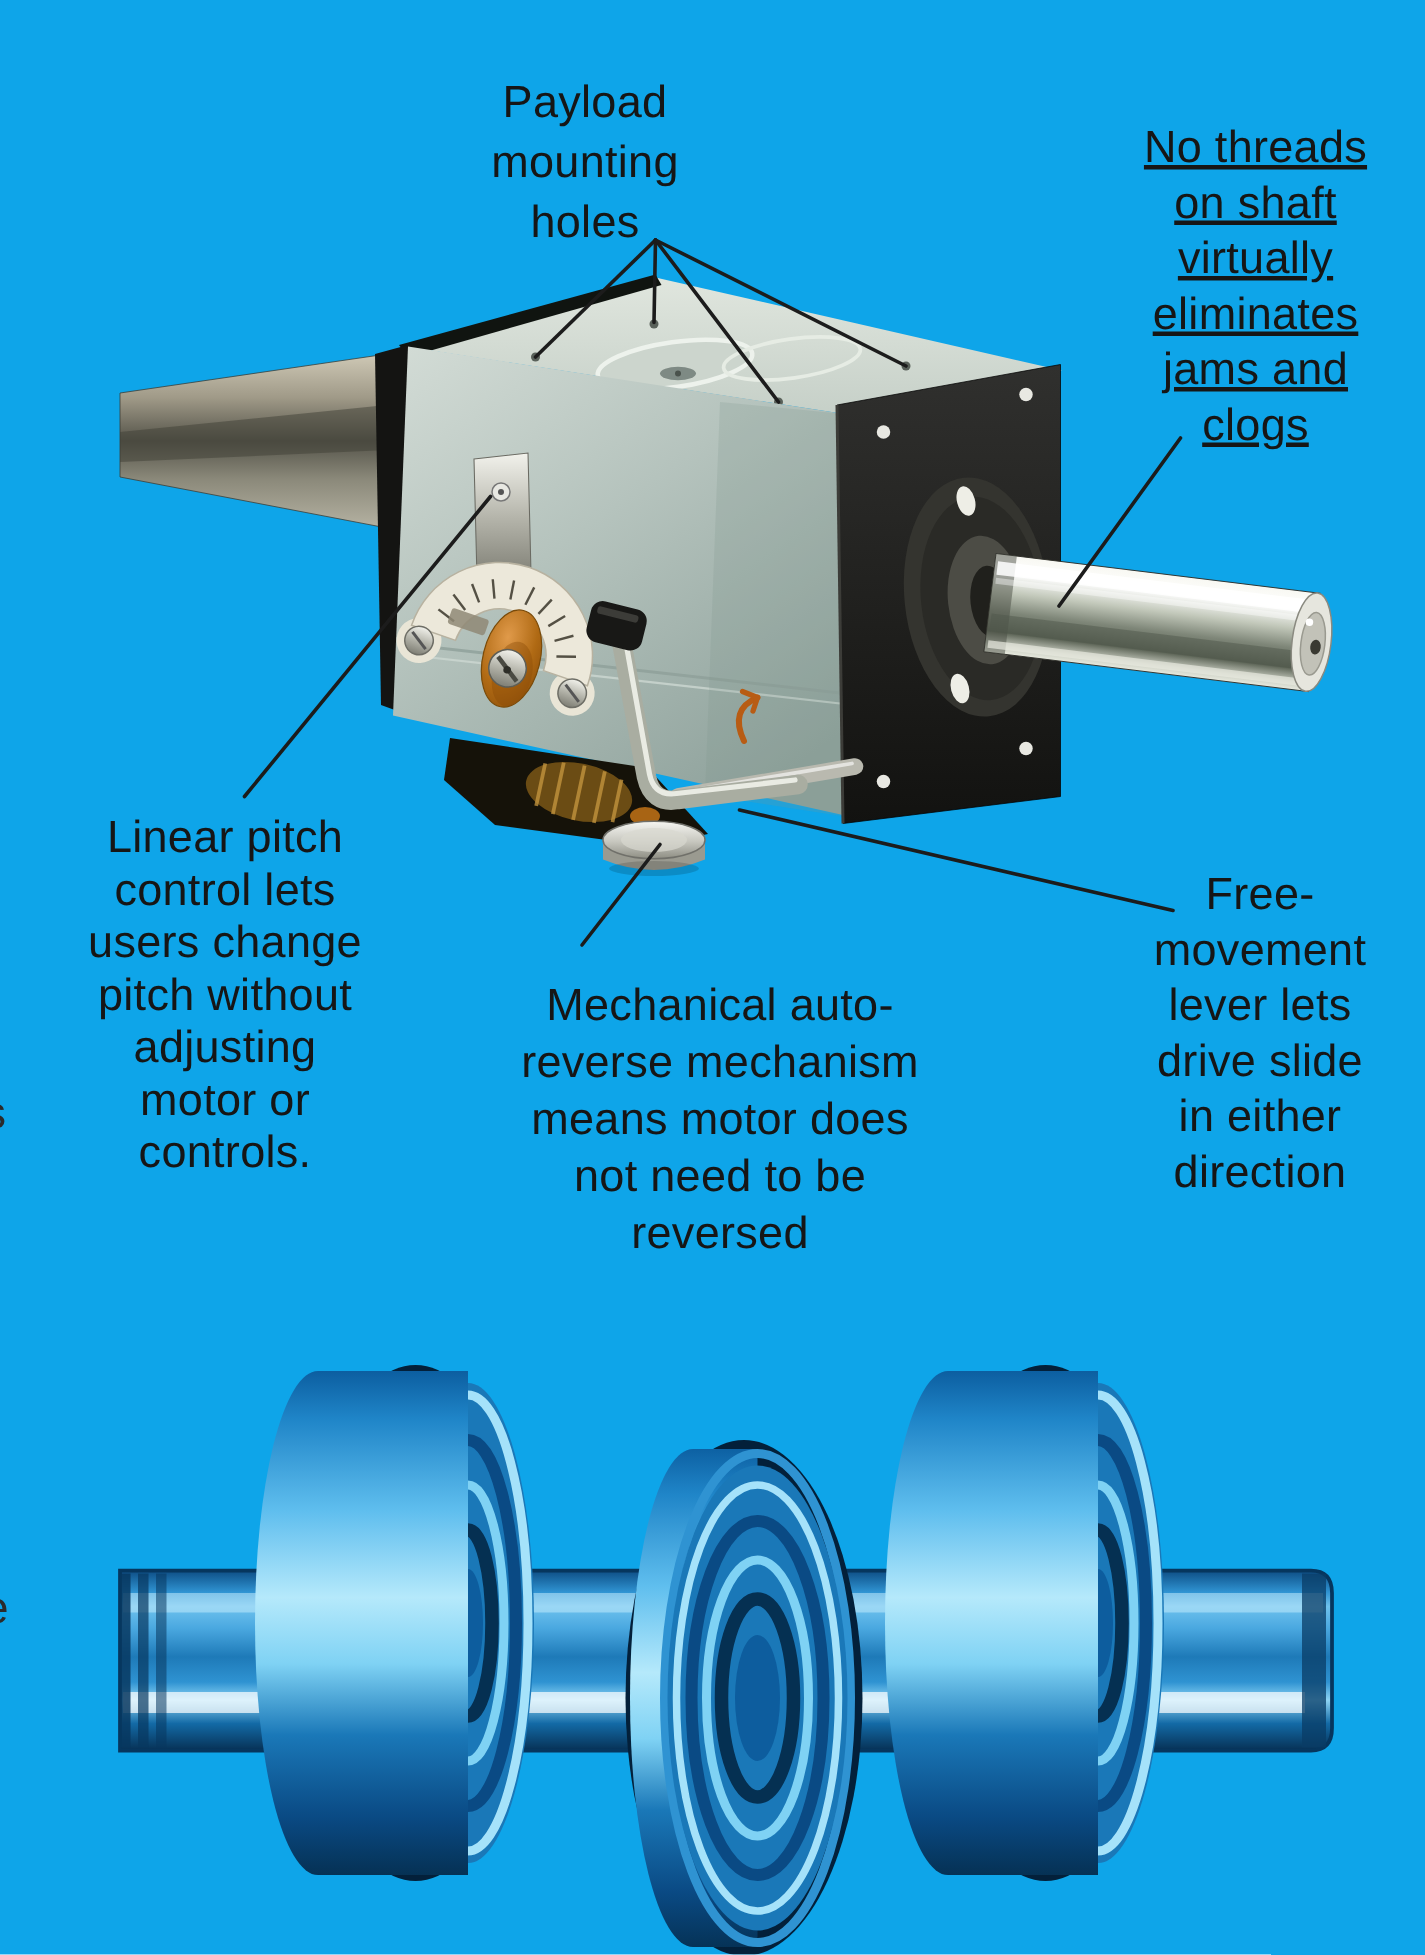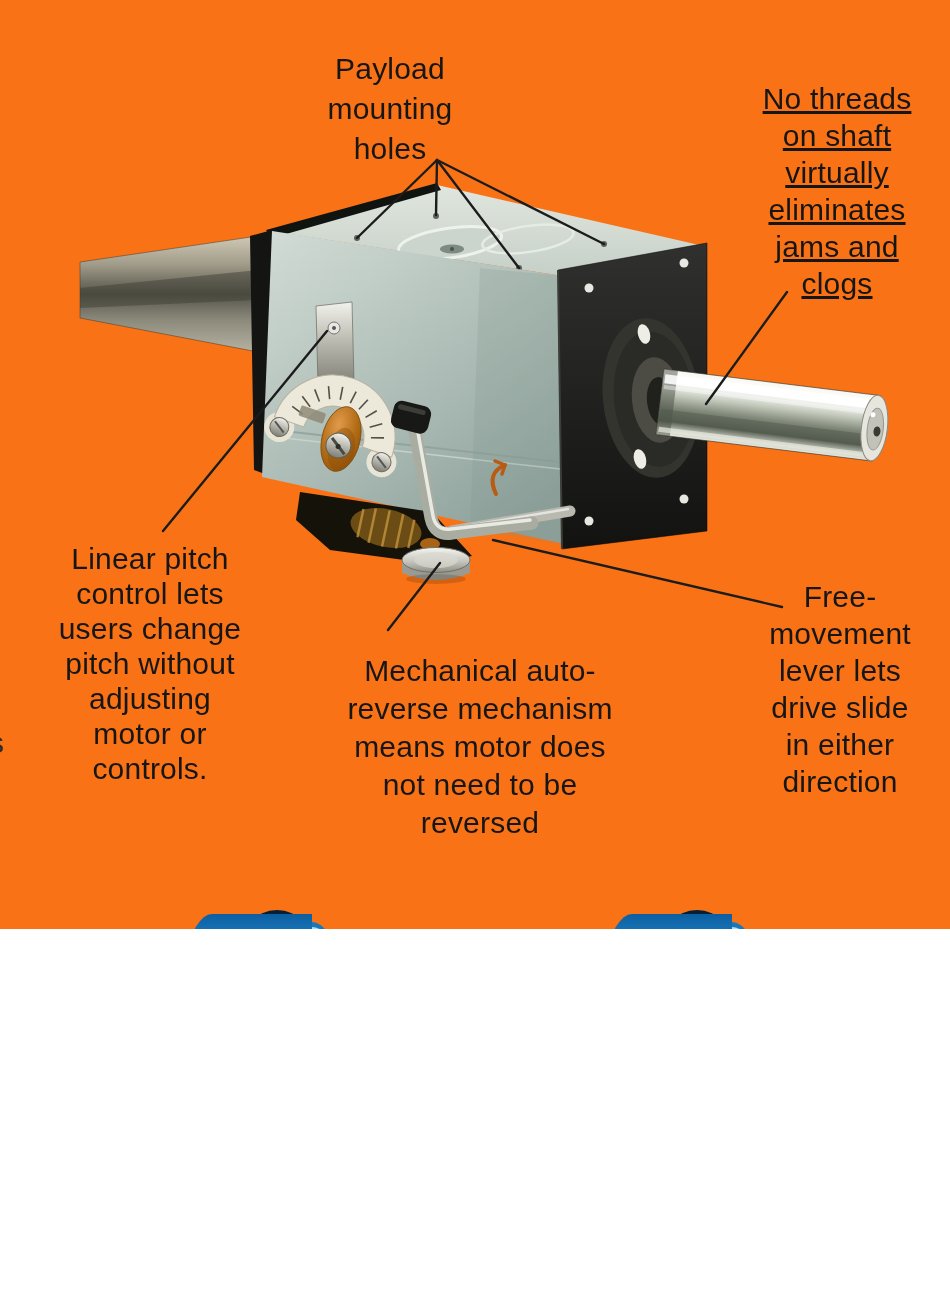--- a/index.html
+++ b/index.html
@@ -1,16 +1,16 @@
 <!DOCTYPE html>
 <html><head>
 <meta charset="utf-8">
 <style>
   html,body{margin:0;padding:0;background:#fff;}
-  .page{position:relative;width:950px;height:929px;background:#f97316;overflow:hidden;
+  .page{position:relative;width:950px;height:1303px;background:#0ea5e9;overflow:hidden;
         font-family:"Liberation Sans",sans-serif;}
   .figure-svg{position:absolute;left:0;top:0;width:950px;height:1303px;display:block;}
   .label{position:absolute;color:#161616;font-size:30px;line-height:37px;text-align:center;
          white-space:pre-line;letter-spacing:.2px;z-index:5;}
   .label-payload{left:295px;top:49px;width:190px;line-height:40px;}
   .label-nothreads{left:748px;top:80px;width:178px;text-decoration:underline;}
   .label-linearpitch{left:52px;top:541px;width:196px;line-height:35px;}
   .label-autoreverse{left:347px;top:636px;width:266px;line-height:38px;margin-top:16px;}
   .label-freemove{left:755px;top:578px;width:170px;}
   .edge-fragment{position:absolute;left:-11px;color:#2b2b2b;font-size:30px;line-height:30px;z-index:5;}

